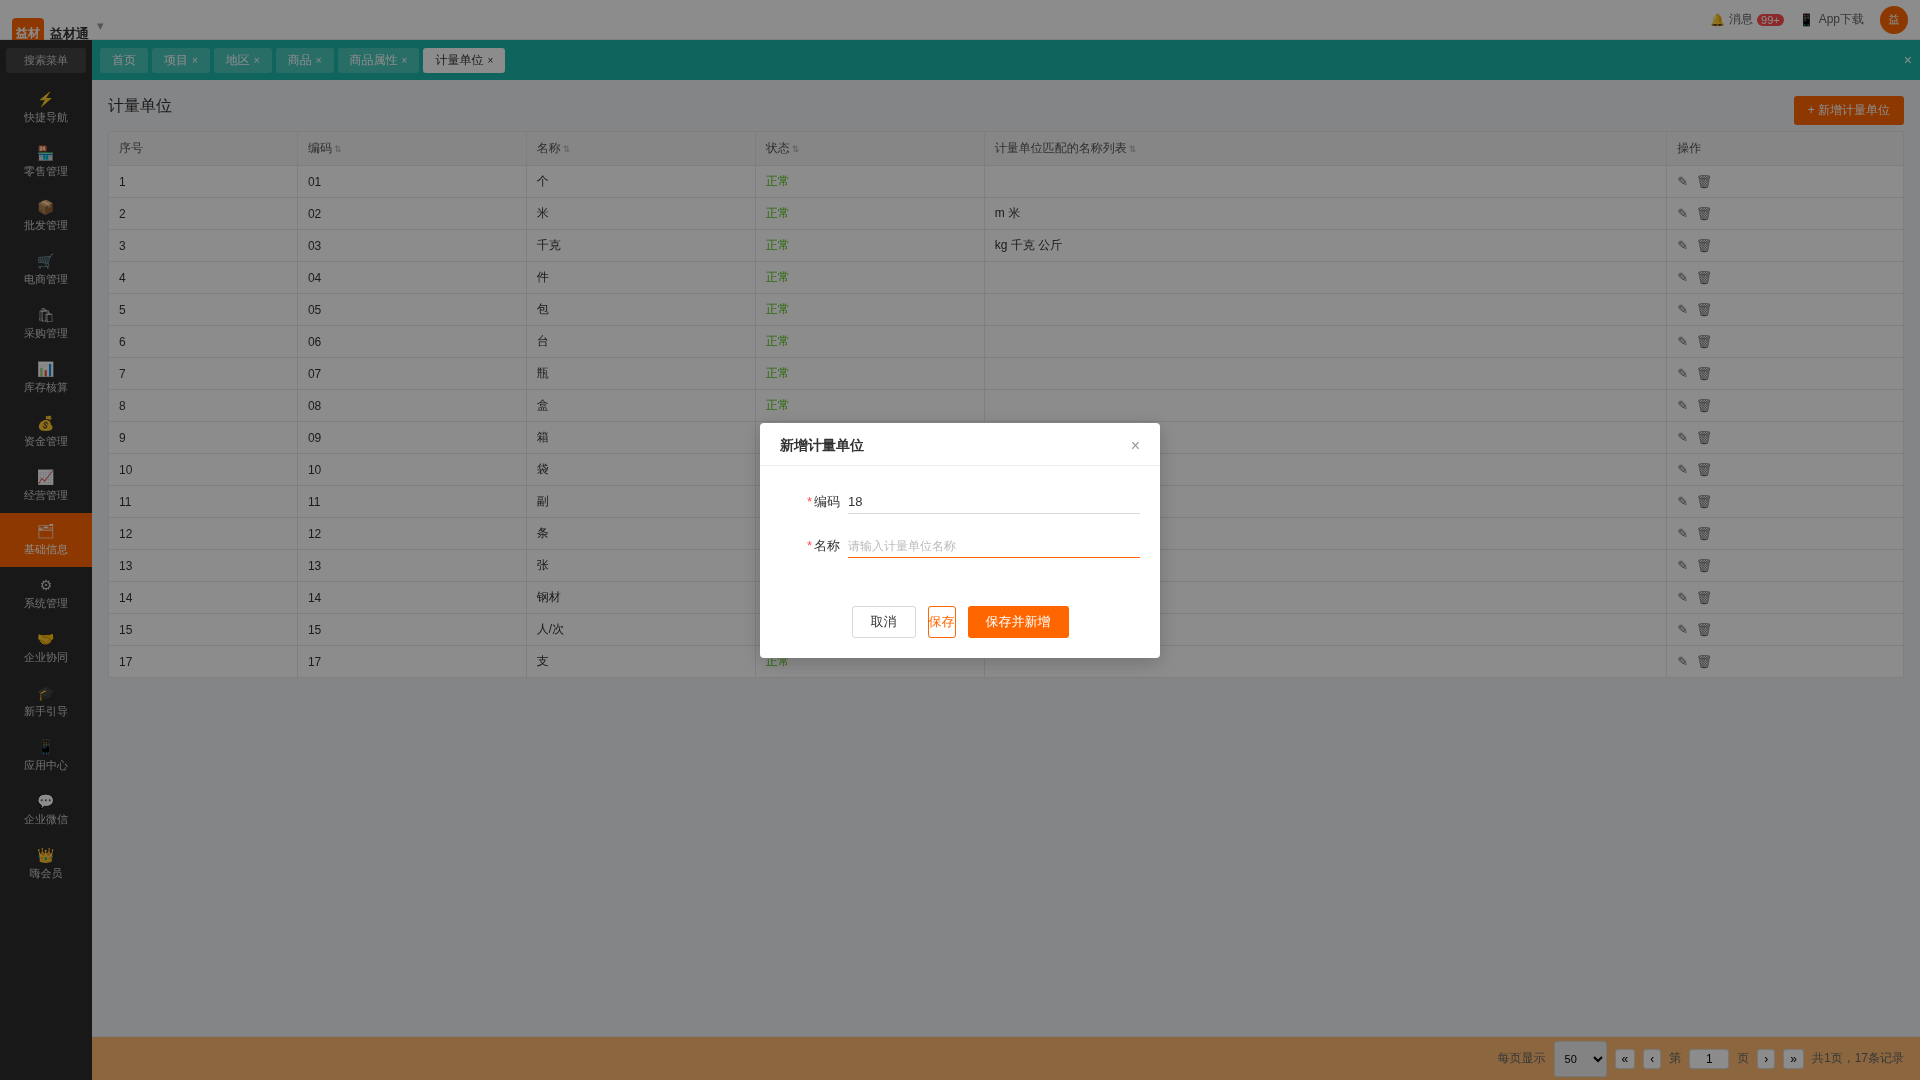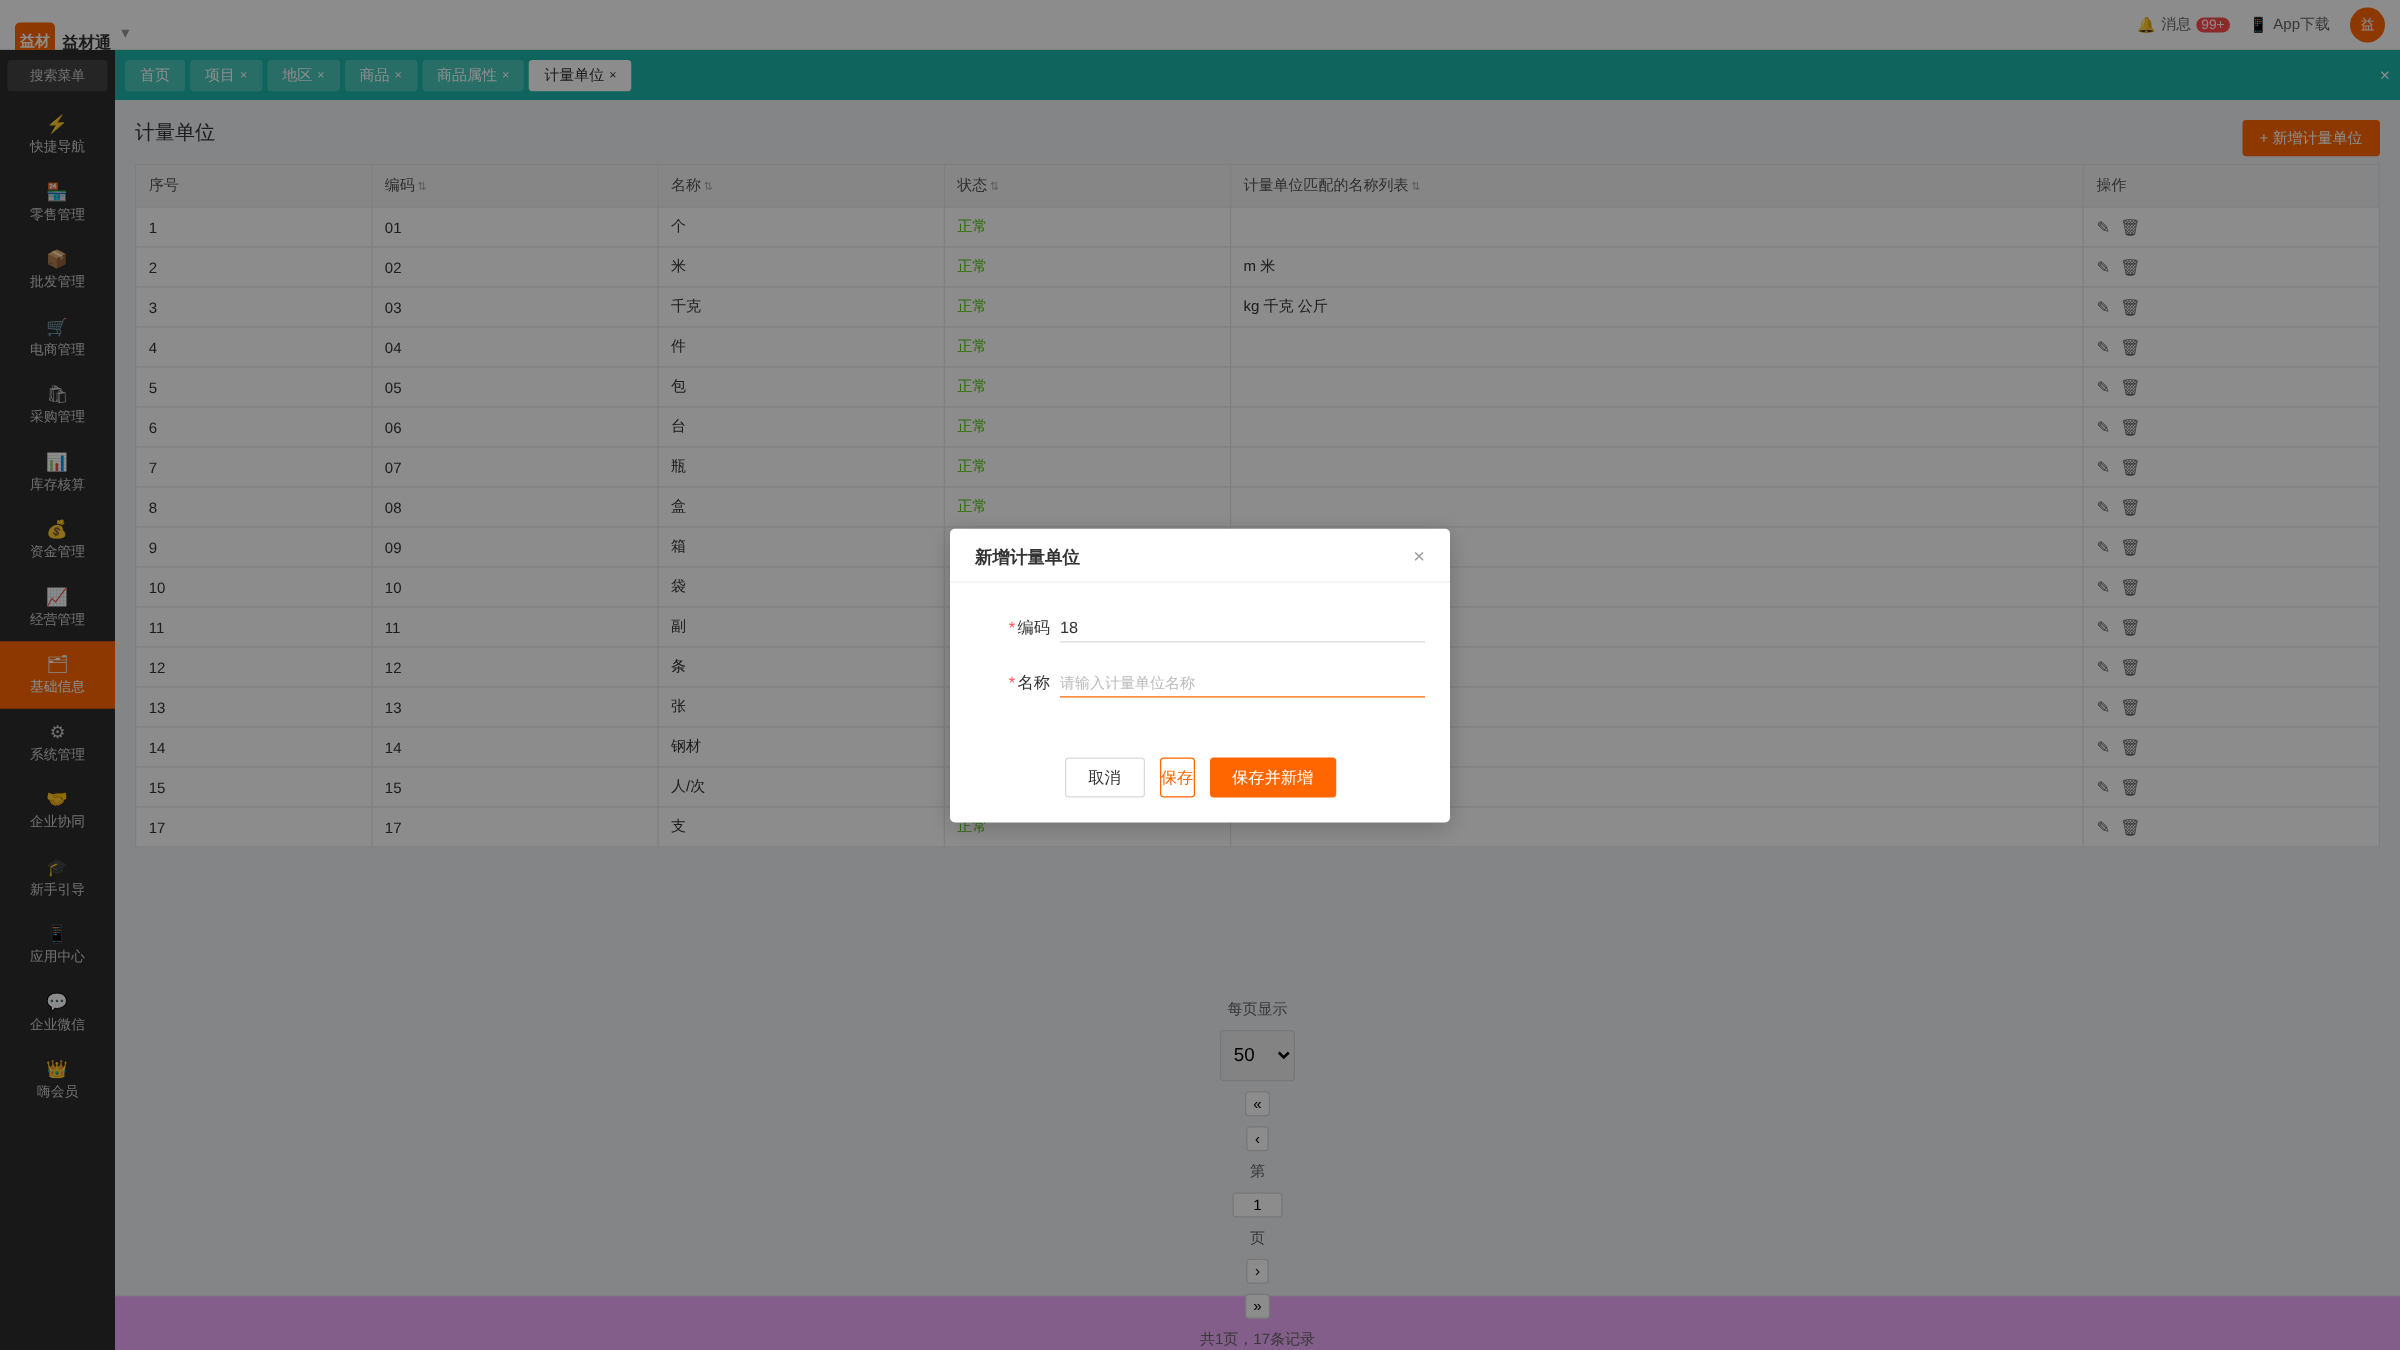--- a/index.html
+++ b/index.html
@@ -44,22 +44,22 @@
 
     
     .data-table { width: 100%; border-collapse: collapse; background: #fff; }
     .data-table th { background: #f5f5f5; border: 1px solid #e8e8e8; padding: 8px 10px; text-align: left; font-weight: 500; color: #555; font-size: 12px; }
     .data-table td { border: 1px solid #e8e8e8; padding: 7px 10px; font-size: 12px; color: #333; }
     .status-normal { color: #52c41a; }
     .action-btns { display: flex; gap: 8px; }
     .edit-icon, .del-icon { cursor: pointer; color: #666; font-size: 13px; }
 
     
-    .pagination-bar { height: 44px; background: #f0abfc; border-top: 1px solid #e8e8e8; display: flex; align-items: center; justify-content: flex-end; padding: 0 16px; gap: 8px; font-size: 12px; color: #666; flex-direction: column; }
-    .page-size-select { border: 1px solid #d9d9d9; border-radius: 3px; padding: 10px 6px; font-size: 15px; }
+    .pagination-bar { height: 44px; background: #fdba74; border-top: 1px solid #e8e8e8; display: flex; align-items: center; justify-content: flex-end; padding: 0 16px; gap: 8px; font-size: 12px; color: #666; }
+    .page-size-select { border: 1px solid #d9d9d9; border-radius: 3px; padding: 10px 6px; font-size: 11px; }
     .page-nav-btn { border: 1px solid #d9d9d9; background: #fff; padding: 2px 6px; border-radius: 3px; cursor: pointer; font-size: 12px; }
     .page-nav-btn:disabled { color: #ccc; cursor: not-allowed; }
     .page-input { width: 40px; border: 1px solid #d9d9d9; border-radius: 3px; padding: 2px 4px; text-align: center; font-size: 12px; }
 
     
     .modal-overlay { position: fixed; top: 0; left: 0; width: 100%; height: 100%; background: rgba(0,0,0,0.45); z-index: 1000; display: flex; align-items: center; justify-content: center; }
     .modal { background: #fff; border-radius: 4px; width: 400px; padding: 0; box-shadow: 0 4px 20px rgba(0,0,0,0.2); }
     .modal-header { display: flex; align-items: center; justify-content: space-between; padding: 14px 20px 10px; border-bottom: 1px solid #f0f0f0; }
     .modal-title { font-size: 14px; font-weight: 600; color: #333; }
     .modal-close { cursor: pointer; color: #999; font-size: 16px; }

